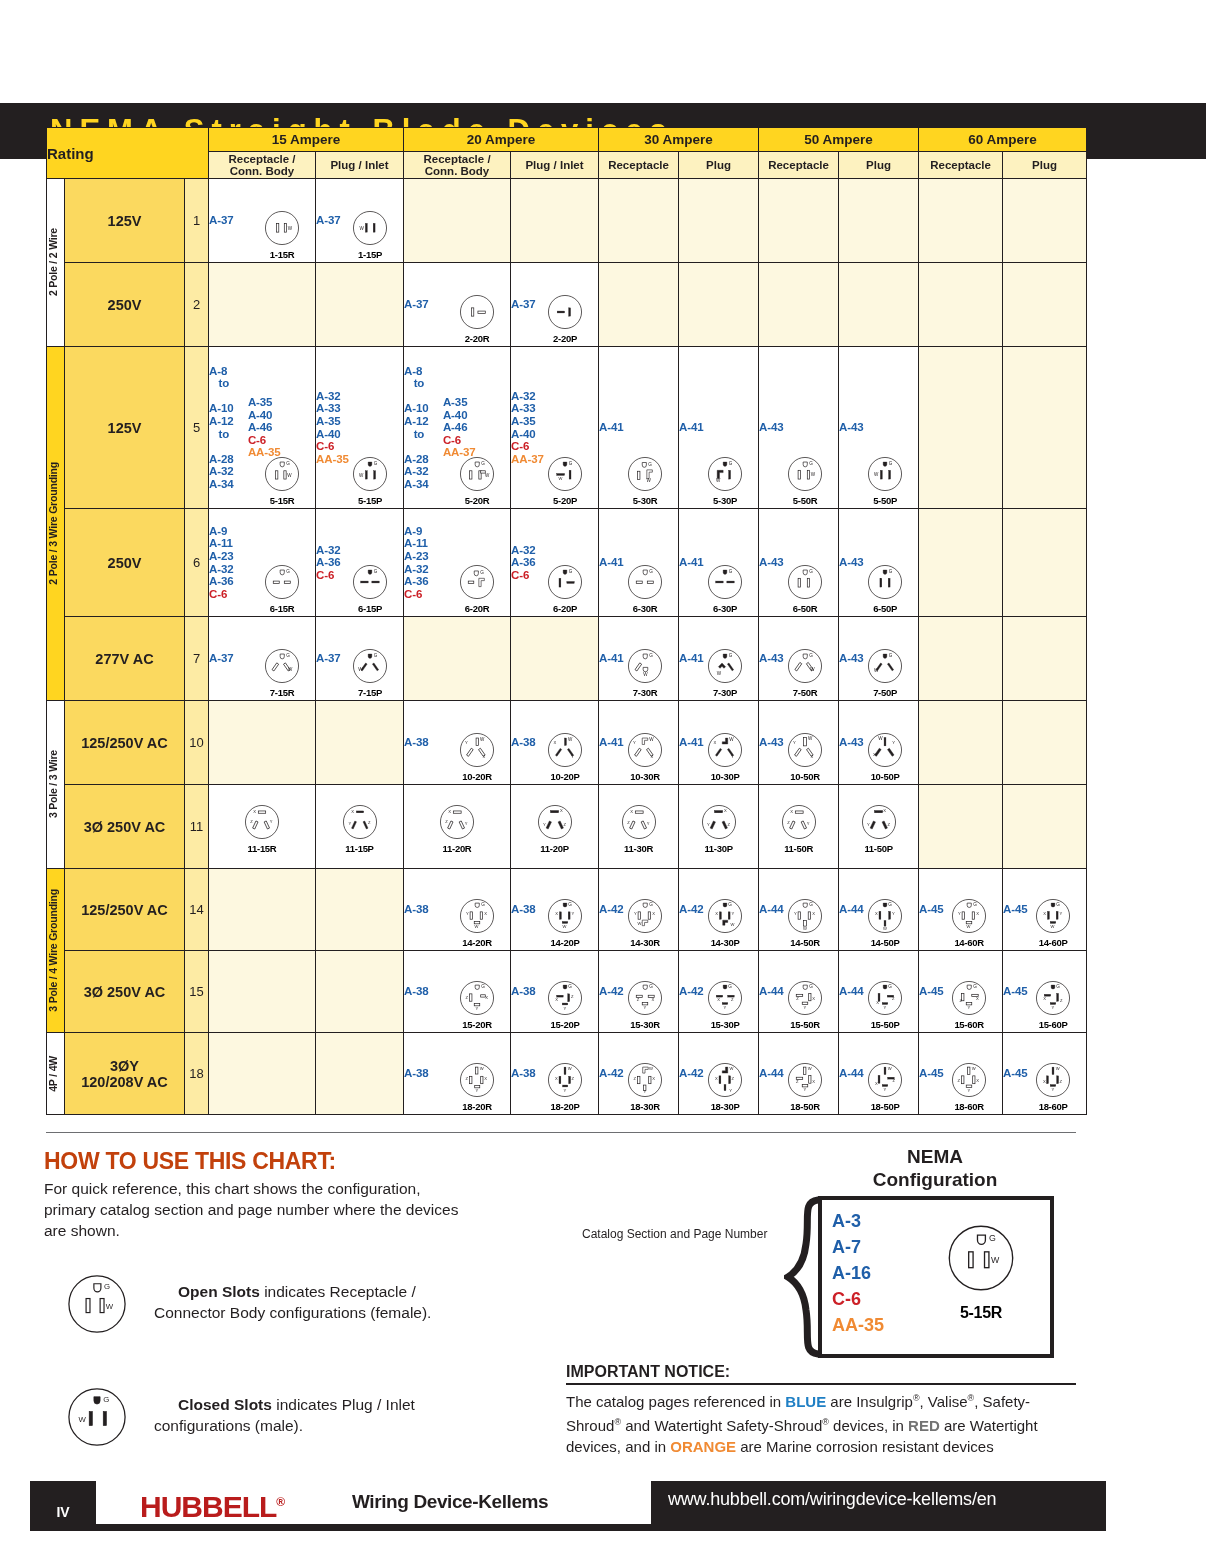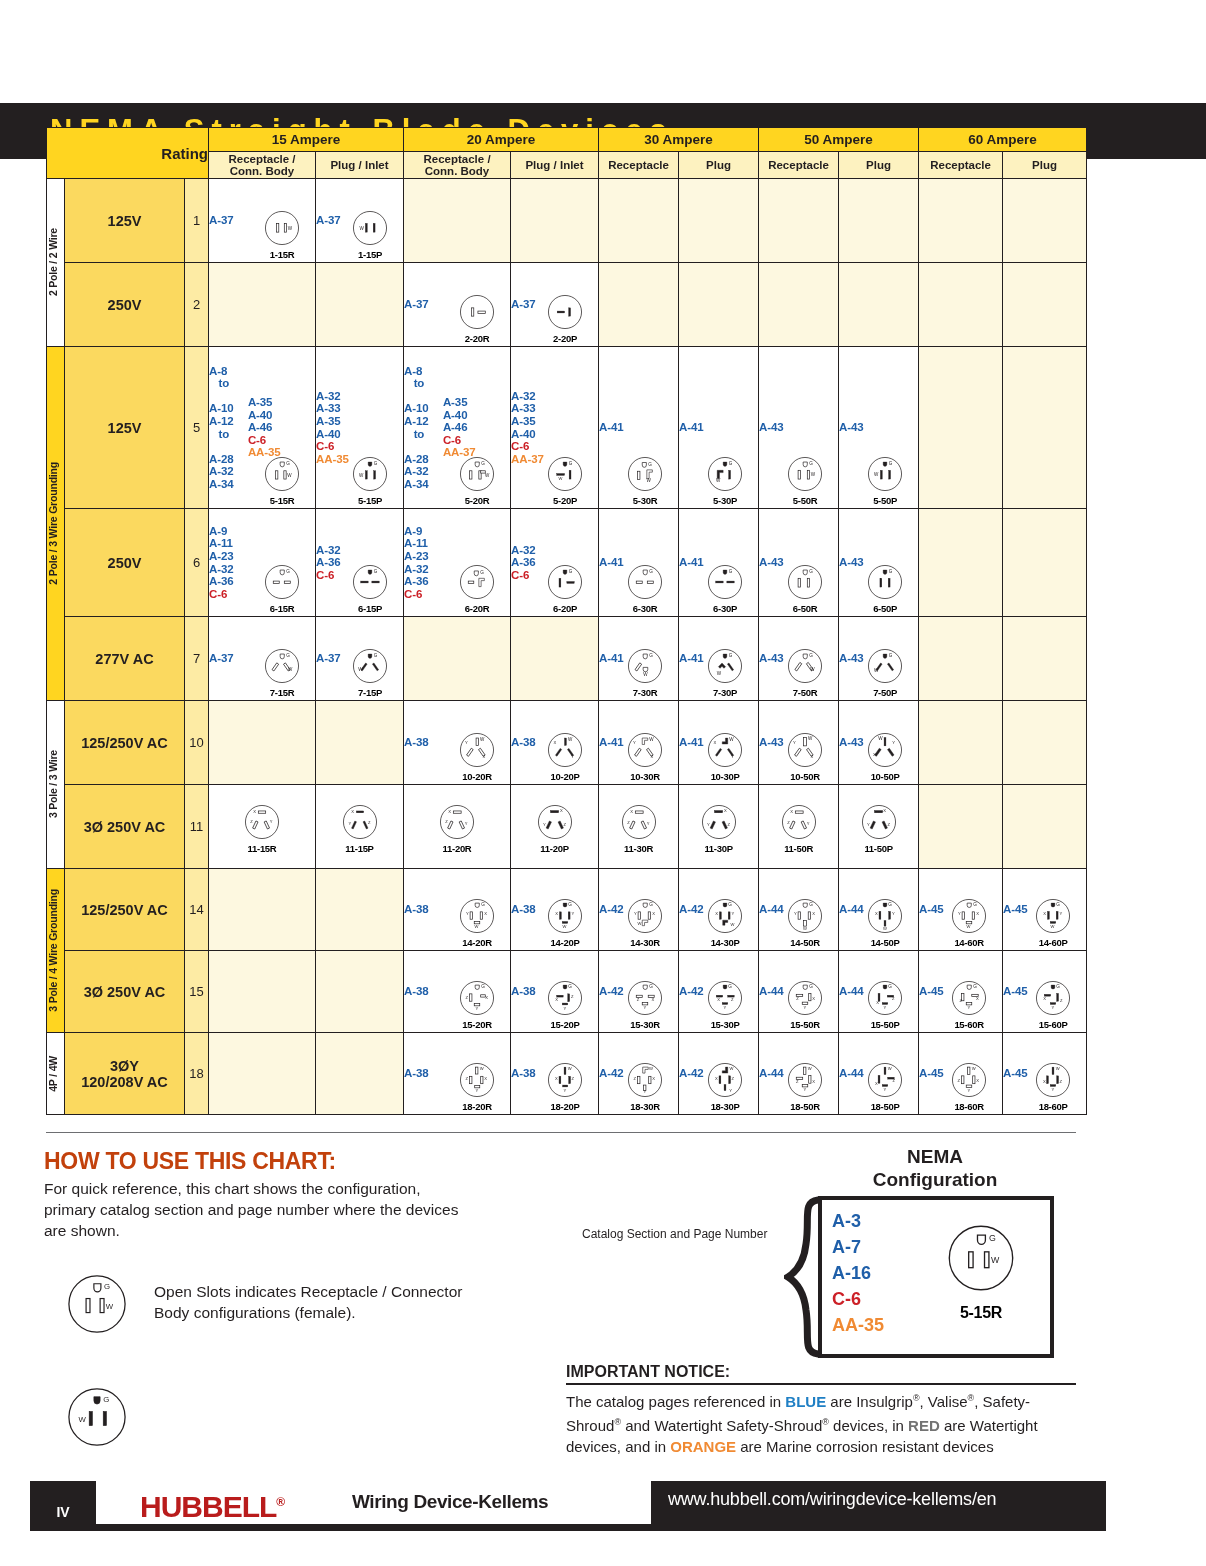--- a/index.html
+++ b/index.html
@@ -38,21 +38,21 @@
   }
   .grp-band.white{ background:#ffffff; }
   .grp-band span{
     display:block;
     writing-mode:vertical-rl; transform:rotate(180deg);
     font-size:10.5px; font-weight:bold; color:#231f20;
     white-space:nowrap; text-align:center; letter-spacing:-.2px;
   }
   .rating-head{
     background:#ffd520; font-weight:bold; font-size:15px;
-    text-align:right; color:#231f20;
+    text-align:left; color:#231f20;
   }
   .amp-head{
     background:#ffd520; font-weight:bold; font-size:13.5px;
     text-align:center; color:#231f20; height:24px;
   }
   .sub-head{
     background:#fdf2c0; font-weight:bold; font-size:11.5px;
     text-align:center; color:#231f20; height:27px; line-height:12.5px;
   }
   .v-label{
@@ -89,21 +89,21 @@
     font-size:23px; font-weight:bold; color:#c2410c; letter-spacing:-.3px;
   }
   #howto-body{
     position:absolute; left:44px; top:1178px; width:430px;
     font-size:15.5px; color:#231f20; line-height:21px;
   }
   .legend-row{ position:absolute; display:flex; align-items:flex-start; gap:18px;}
   #legend-open{ left:58px; top:1265px; }
   #legend-closed{ left:58px; top:1378px; }
   .legend-txt{ font-size:15.5px; color:#231f20; line-height:21px; width:310px; padding-top:16px;}
-  .legend-txt b{ font-weight:normal; }
+  .legend-txt b{ font-weight:bold;margin-left:24px; }
   #catalog-label{
     position:absolute; left:566px; top:1222px; width:190px;
     font-size:12px; font-weight:normal; color:#231f20; line-height:25px;margin-left:16px;
   }
   #nema-config-title{
     position:absolute; left:820px; top:1145px; width:230px;
     text-align:center; font-size:19px; font-weight:bold; color:#231f20; line-height:23px;
   }
   #brace{ position:absolute; left:784px; top:1196px; }
   #config-box{
@@ -1400,20 +1400,23 @@
   <span id="icon-closed-slot">
       <svg class="dev" width="78" height="78" viewBox="0 0 100 100">
         <circle cx="50" cy="50" r="36" fill="none" stroke="#231f20" stroke-width="1.6"></circle>
         <path d="M46 24 h8 v4.95 a4 4.5 0 0 1 -8 0 z" fill="#231f20" stroke="#231f20" stroke-width="0.8"></path>
         <rect x="40" y="43" width="4" height="18" fill="#231f20" stroke="#231f20" stroke-width="0.8" transform="rotate(0 42 52)"></rect>
         <rect x="58" y="43" width="4" height="18" fill="#231f20" stroke="#231f20" stroke-width="0.8" transform="rotate(0 60 52)"></rect>
         <text x="62" y="31" font-size="10" font-family="Liberation Sans, sans-serif" fill="#231f20" text-anchor="middle">G</text>
         <text x="31" y="56" font-size="10" font-family="Liberation Sans, sans-serif" fill="#231f20" text-anchor="middle">W</text>
       </svg>
     </span>
+  <div class="legend-txt">
+    <b>Closed Slots</b><span> indicates Plug / Inlet configurations (male).</span>
+  </div>
 </div>
 
 <div id="catalog-label">Catalog Section and Page Number</div>
 
 <div id="nema-config-title">
   <span>NEMA</span><br>
   <span>Configuration</span>
 </div>
 
 <div id="brace">

